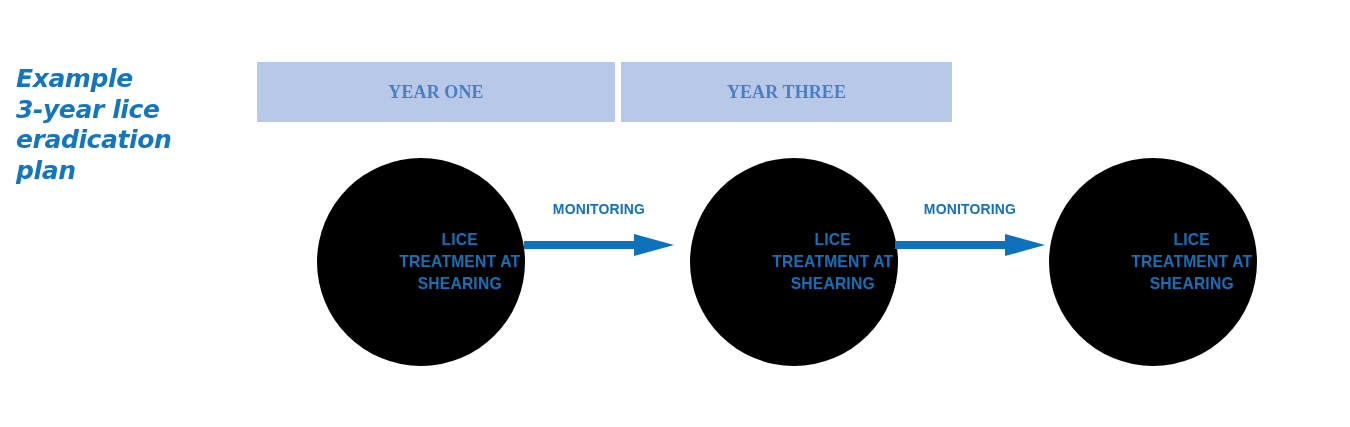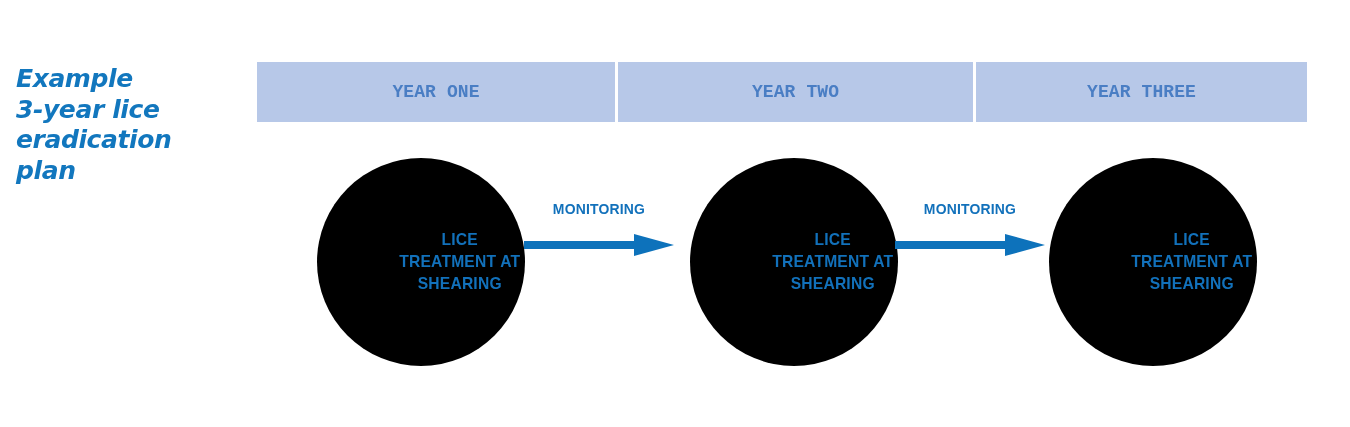--- a/index.html
+++ b/index.html
@@ -46,21 +46,21 @@
     width: 1076px;
     height: 60px;
     display: flex;
   }
   .year-cell {
     background: #b7c8e8;
     height: 60px;
     display: flex;
     align-items: center;
     justify-content: center;
-    font-family: Liberation Mono, monospace;
+    font-family: Liberation Serif, serif;
     font-weight: bold;
     font-size: 18px;
     letter-spacing: 0.1px;
     color: #4a7ec4;
   }
   .year-cell.c1 { width: 358px; }
   .year-cell.c2 { width: 355px; }
   .year-cell.c3 { width: 331px; }
   .year-gap { width: 3px; height: 60px; background: #ffffff; }
 
@@ -123,21 +123,20 @@
 <div id="diagram">
 
   <div class="title">Example
 3-year lice
 eradication
 plan</div>
 
   <div class="year-bar">
     <div class="year-cell c1">YEAR ONE</div>
     <div class="year-gap"></div>
-    <div class="year-cell c2">YEAR TWO</div>
     <div class="year-gap"></div>
     <div class="year-cell c3">YEAR THREE</div>
   </div>
 
   <div class="circle c1">
     <div class="circle-label">LICE
 TREATMENT AT
 SHEARING</div>
   </div>
 

